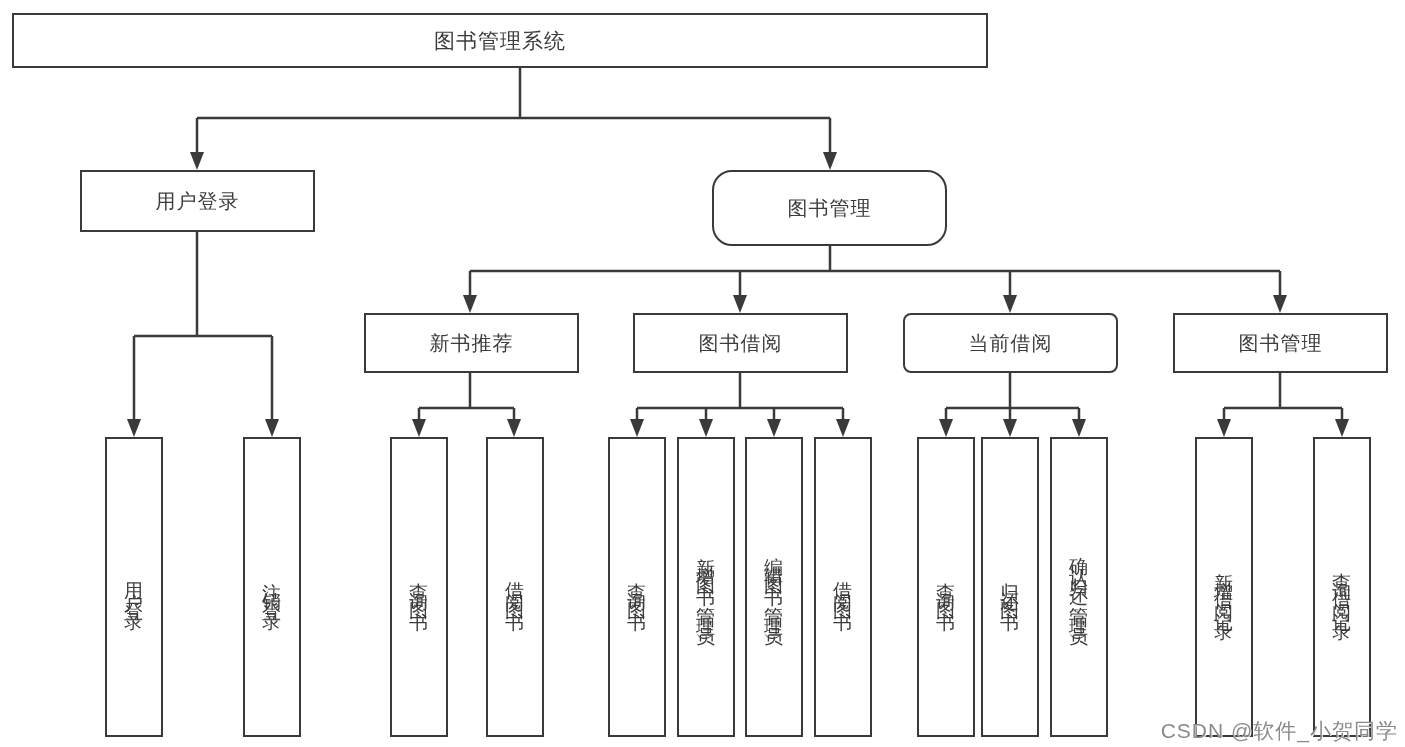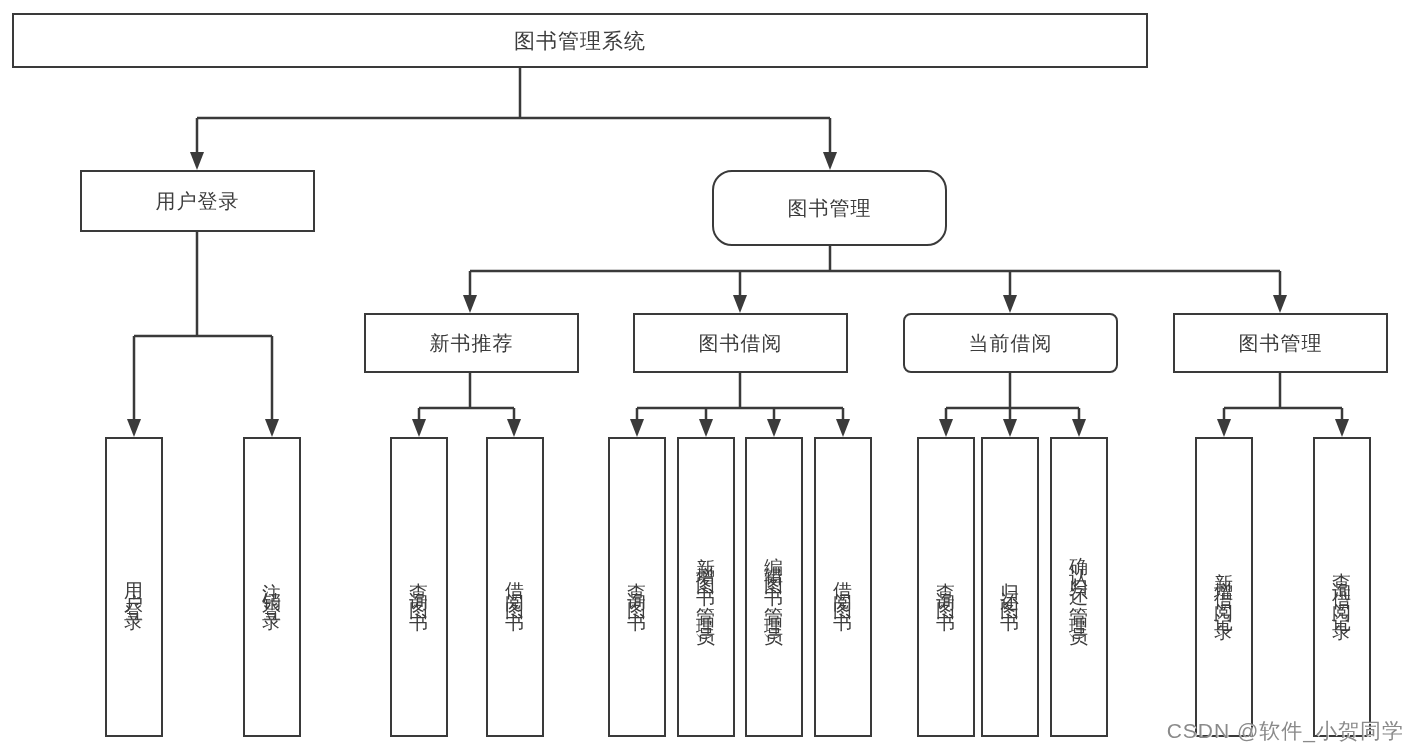--- a/index.html
+++ b/index.html
@@ -37,21 +37,21 @@
   .leaf span {
     writing-mode: vertical-rl;
     text-orientation: mixed;
     font-size: 19px;
     letter-spacing: 10px;
     line-height: 1;
     white-space: nowrap;
   }
   #watermark {
     position: absolute;
-    right: 1px;
+    right: 7px;
     bottom: 2px;
     font-size: 21px;
     color: #8a8a8a;
     letter-spacing: 1px;
     text-shadow: 1px 1px 0 rgba(255,255,255,0.85);
     z-index: 3;
     white-space: nowrap;
   }
 </style>
 </head>
@@ -92,21 +92,21 @@
       <path d="M767,419 L781,419 L774,437 Z"></path>
       <path d="M836,419 L850,419 L843,437 Z"></path>
       <path d="M939,419 L953,419 L946,437 Z"></path>
       <path d="M1003,419 L1017,419 L1010,437 Z"></path>
       <path d="M1072,419 L1086,419 L1079,437 Z"></path>
       <path d="M1217,419 L1231,419 L1224,437 Z"></path>
       <path d="M1335,419 L1349,419 L1342,437 Z"></path>
     </g>
   </svg>
 
-  <div class="box title-box root-box" style="left:12px; top:13px; width:1136px; height:55px;">
+  <div class="box title-box root-box" style="left:12px; top:13px; width:976px; height:55px;">
     <span>图书管理系统</span>
   </div>
 
   <div class="box title-box" style="left:80px; top:170px; width:235px; height:62px;">
     <span>用户登录</span>
   </div>
   <div class="box title-box" style="left:712px; top:170px; width:235px; height:76px;border-radius:20px;">
     <span>图书管理</span>
   </div>
 

